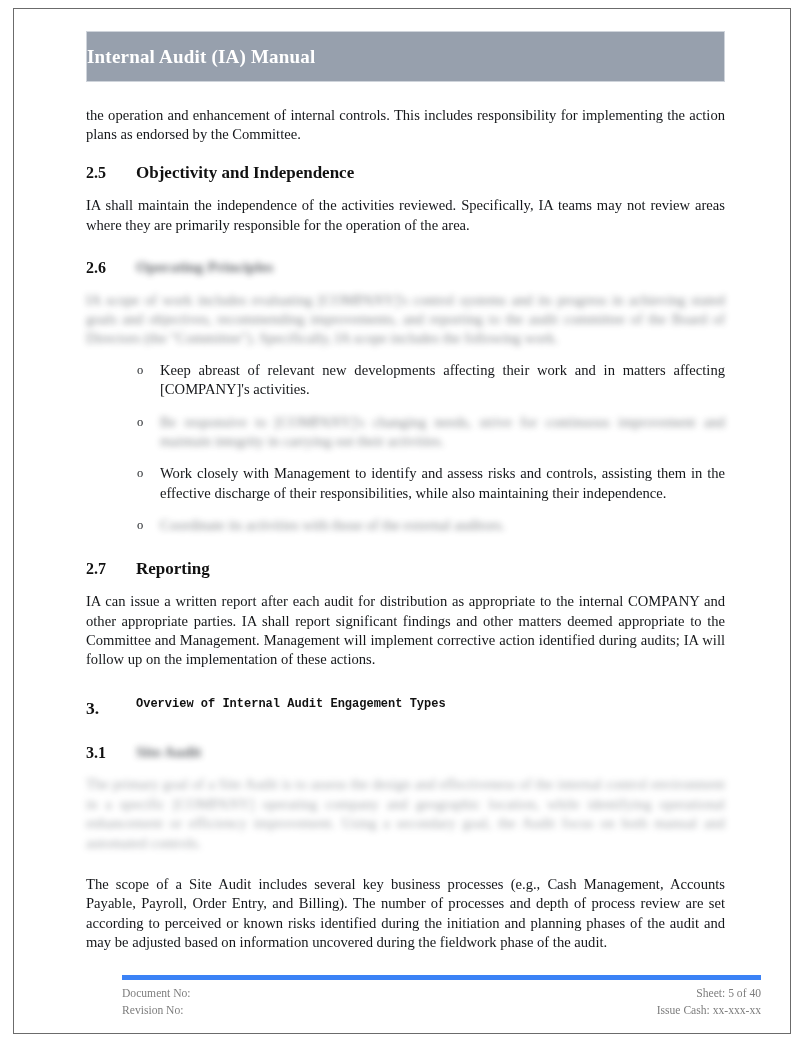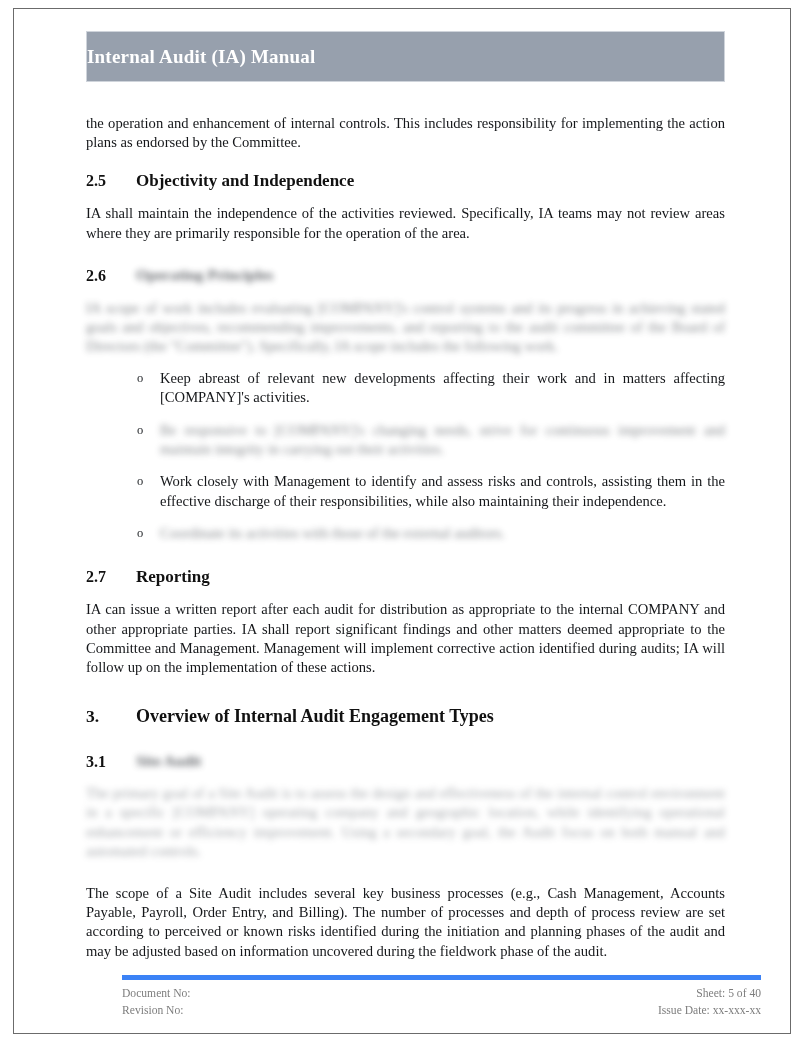--- a/index.html
+++ b/index.html
@@ -49,21 +49,21 @@
   }
   .title-banner .title-text {
     color: #ffffff;
     font-size: 19px;
     font-weight: bold;
     letter-spacing: 0.2px;
   }
 
   
   .body-area {
-    padding-top: 32px;
+    padding-top: 24px;
     font-size: 14.6px;
     color: #15171a;
     line-height: 1.33;
   }
   p.para {
     margin: 0;
     text-align: justify;
     text-justify: inter-word;
   }
   .indent {
@@ -85,21 +85,22 @@
     font-weight: bold;
     font-size: 16px;
     color: #111111;
   }
   .sec-head {
     font-weight: bold;
     font-size: 17px;
     color: #111111;
   }
   .sec-head.big {
-    font-size: 18px;
+    font-size: 12px;
+    font-family: Liberation Mono, monospace;
   }
   .sec-num.big {
     font-size: 17.5px;
   }
 
   
   .blur {
     filter: blur(3.1px);
     color: #3a3f45;
     opacity: 0.62;
@@ -252,17 +253,17 @@
     </div>
   </div>
 
   <div class="footer">
     <div class="footer-row">
       <span class="footer-left">Document No:</span>
       <span class="footer-right">Sheet: 5 of 40</span>
     </div>
     <div class="footer-row">
       <span class="footer-left">Revision No:</span>
-      <span class="footer-right">Issue Date: xx-xxx-xx</span>
+      <span class="footer-right">Issue Cash: xx-xxx-xx</span>
     </div>
   </div>
 
 </div>
 
 </body></html>

